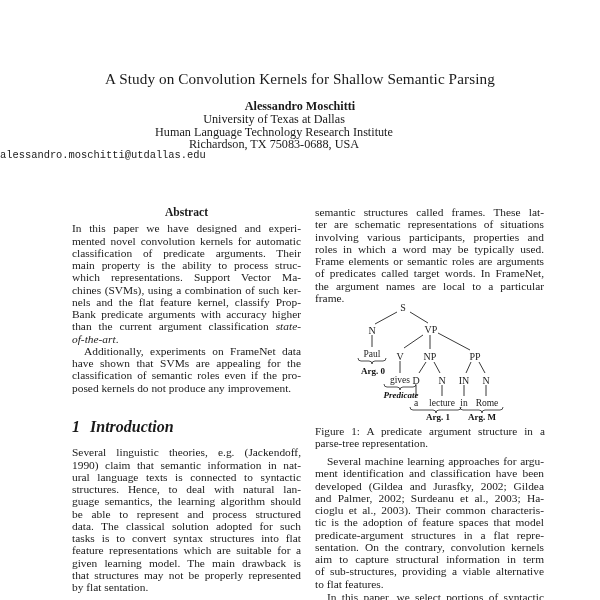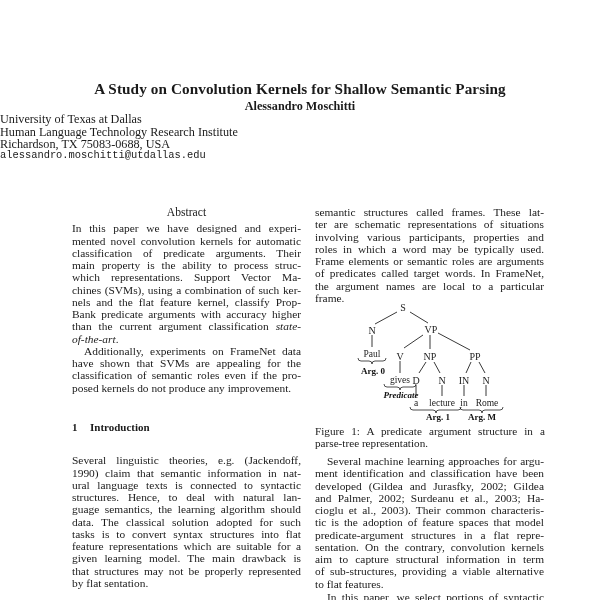--- a/index.html
+++ b/index.html
@@ -1,30 +1,30 @@
 <!DOCTYPE html>
 <html><head>
 <meta charset="utf-8">
 <style>
   html, body { margin: 0; padding: 0; background: #ffffff; }
   body { width: 600px; height: 600px; overflow: hidden; position: relative;
          font-family: "DejaVu Serif", "Liberation Serif", serif; color: #1a1a1a; }
   .page { position: absolute; left: 0; top: 0; width: 600px; height: 600px; }
   .title { position: absolute; top: 70px; left: 0; width: 600px; text-align: center;
-           font-family: "Liberation Serif", serif; font-weight: bold; font-size: 15.2px; letter-spacing: 0.1px; margin-top: 10px; }
+           font-family: "Liberation Serif", serif; font-weight: normal; font-size: 15.2px; letter-spacing: 0.1px; }
   .author { position: absolute; top: 99px; left: 0; width: 600px; text-align: center;
             font-family: "Liberation Serif", serif; font-weight: bold; font-size: 12.2px; }
-  .affil { position: absolute; left: 0; width: 548px; 
+  .affil { position: absolute; left: 0; width: 548px; text-align: center;
            font-family: "Liberation Serif", serif; font-size: 12.2px; }
   .email { position: absolute; top: 149px; left: 0; width: 600px; text-align: left;
            font-family: "Liberation Mono", monospace; font-size: 10.4px; }
   .col { position: absolute; width: 229px; font-family: "Liberation Serif", serif;
          font-size: 11.4px; line-height: 12.25px; text-align: justify; }
-  .h-abstract { text-align: center; font-weight: normal; font-size: 11.6px; margin-bottom: 3px; }
-  .h-section { font-weight: bold; font-size: 11px; margin: 0 0 21px 0; }
+  .h-abstract { text-align: center; font-weight: bold; font-size: 11.6px; margin-bottom: 3px; }
+  .h-section { font-weight: bold; font-size: 16px; margin: 0 0 13px 0; font-style: italic; }
   .h-section .num { display: inline-block; width: 18px; }
   .caption { position: absolute; left: 315px; top: 425px; width: 230px;
              font-family: "Liberation Serif", serif; font-size: 11.2px; line-height: 12.25px; text-align: justify; }
   .fig { position: absolute; left: 330px; top: 295px; width: 200px; height: 130px; }
   .fig svg text { font-family: "Liberation Serif", serif; }
   .line { display: block; white-space: nowrap; text-align-last: justify; text-align: justify; }
   .line.last { text-align-last: left; }
 </style>
 </head>
 <body>
@@ -61,20 +61,21 @@
   </div>
 
   <div class="col" style="left:72px; top:421px;">
     <div class="h-section"><span class="num">1</span><span>Introduction</span></div>
     <div>
       <span class="line">Several linguistic theories, e.g. (Jackendoff,</span>
       <span class="line">1990) claim that semantic information in nat-</span>
       <span class="line">ural language texts is connected to syntactic</span>
       <span class="line">structures. Hence, to deal with natural lan-</span>
       <span class="line">guage semantics, the learning algorithm should</span>
+      <span class="line">be able to represent and process structured</span>
       <span class="line">data. The classical solution adopted for such</span>
       <span class="line">tasks is to convert syntax structures into flat</span>
       <span class="line">feature representations which are suitable for a</span>
       <span class="line">given learning model. The main drawback is</span>
       <span class="line">that structures may not be properly represented</span>
       <span class="line last">by flat sentation.</span>
     </div>
     <div>
       <span class="line" style="padding-left:12px; margin-top:14px">In particular, these problems affect the pro-</span>
     </div>

